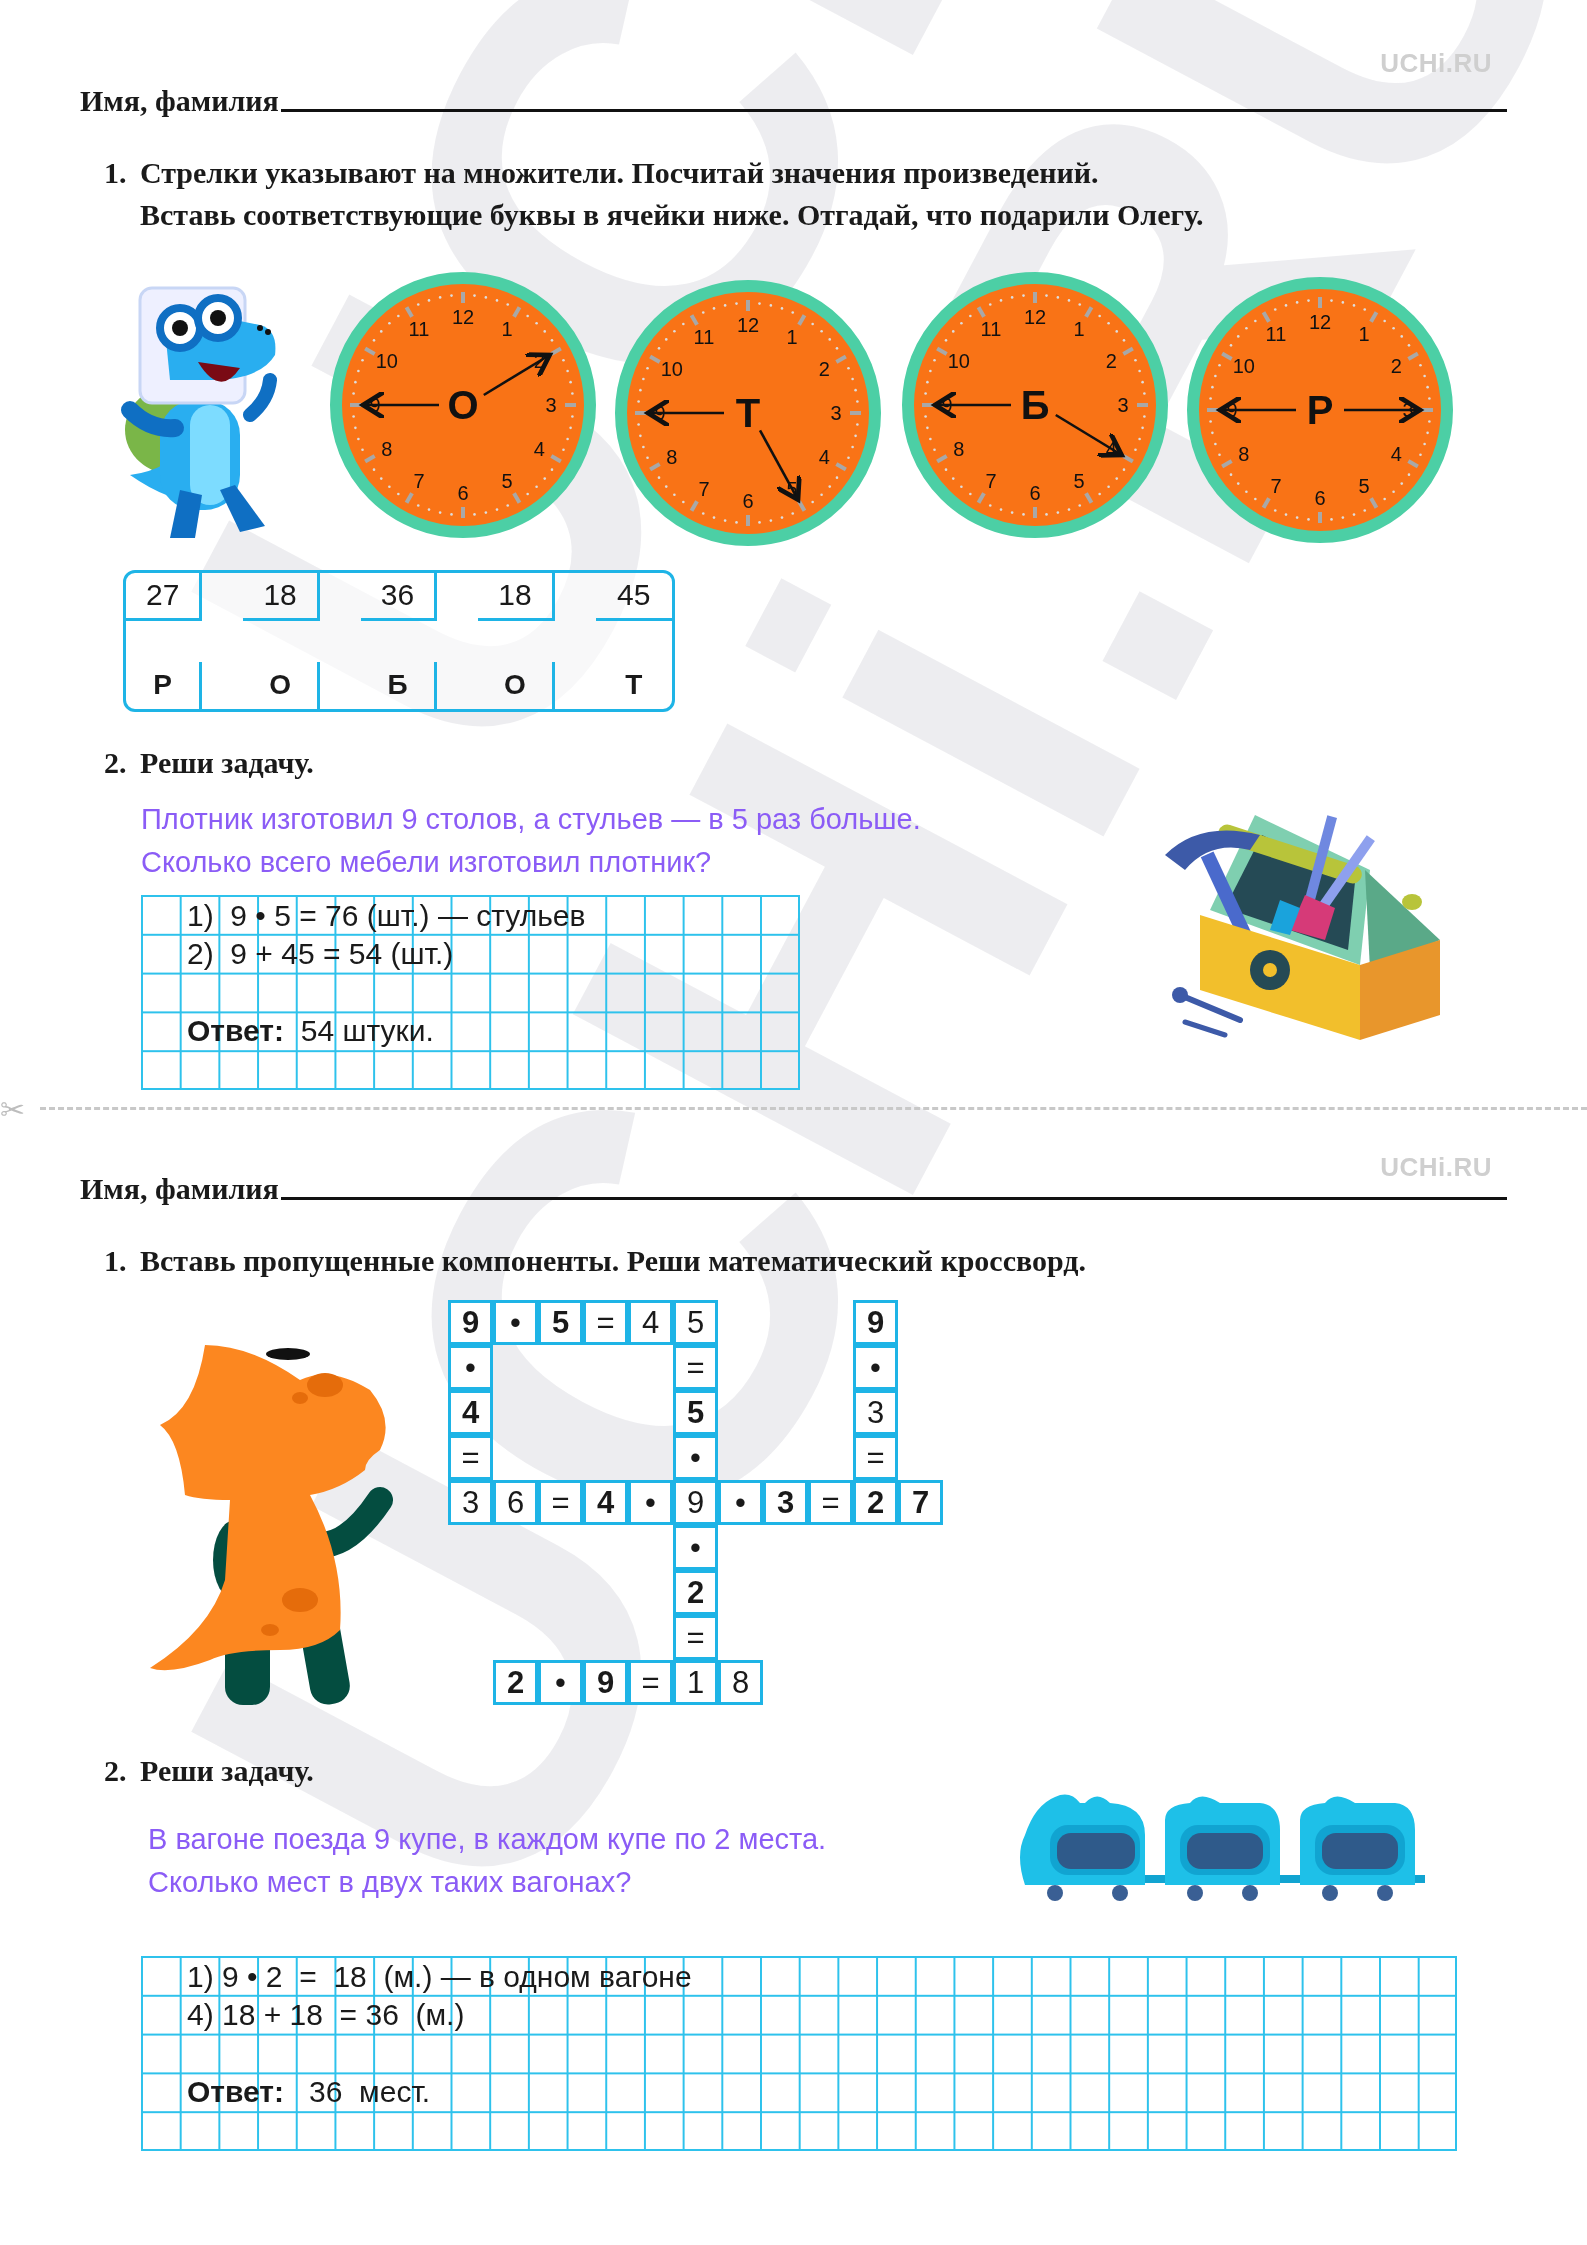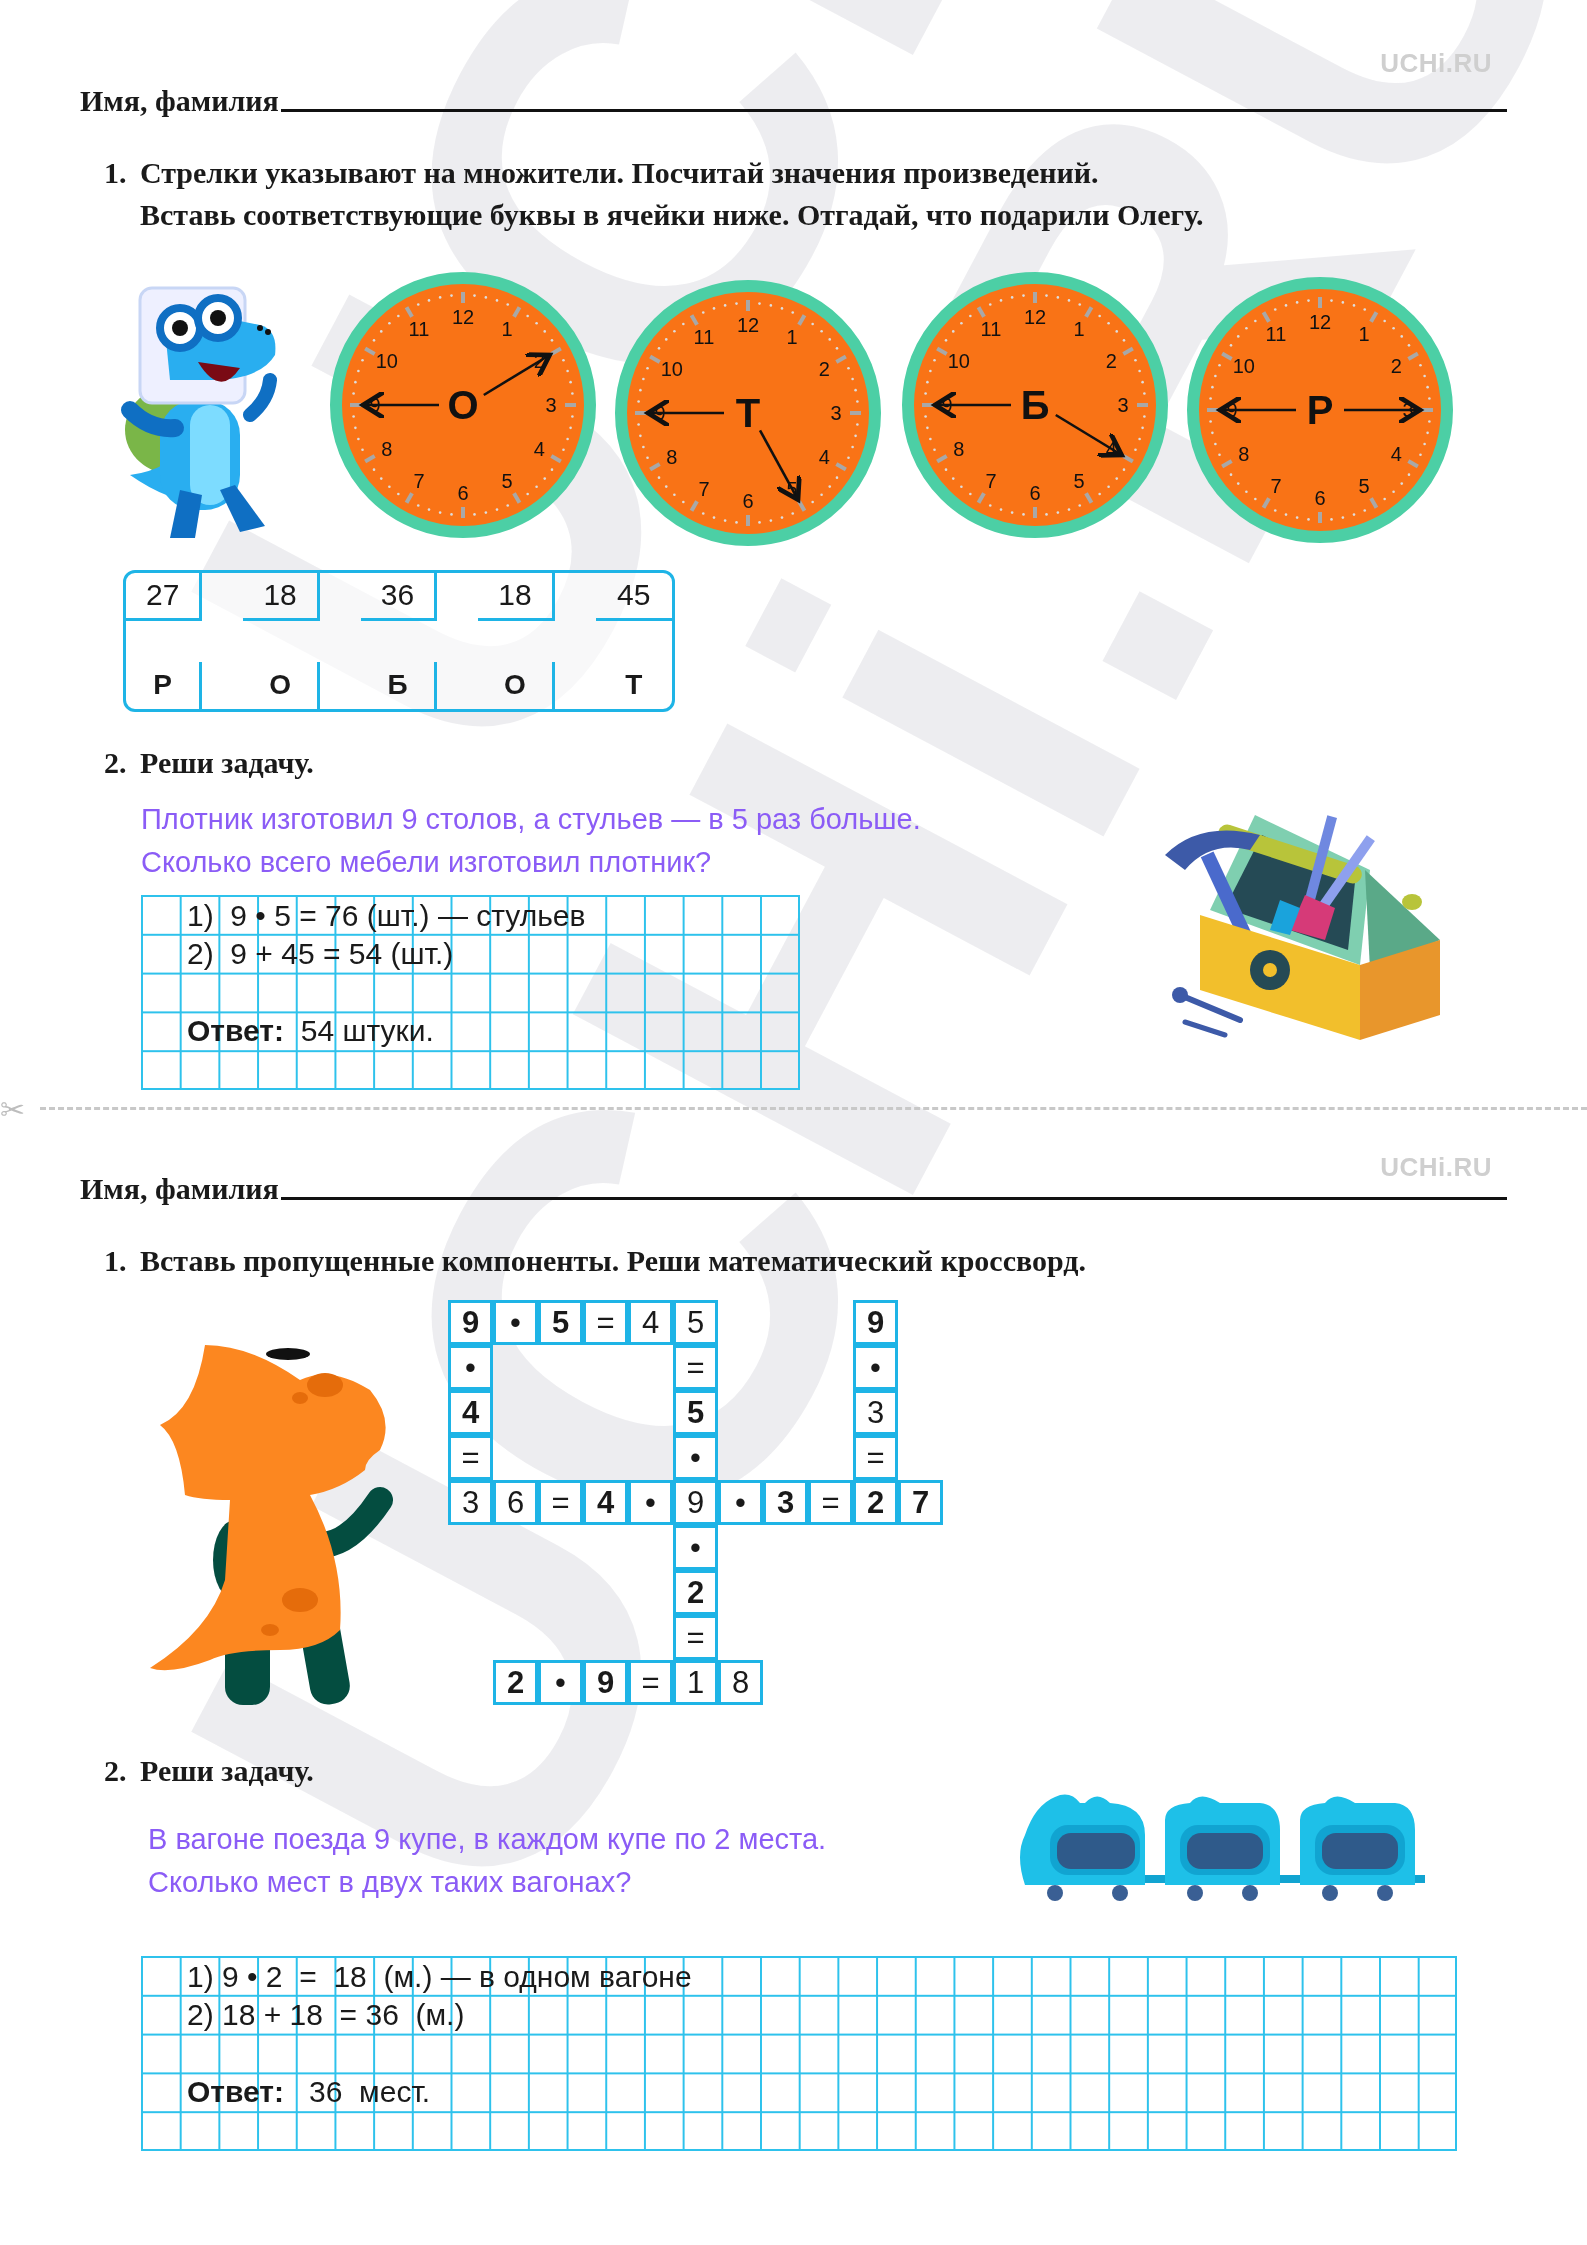--- a/index.html
+++ b/index.html
@@ -562,17 +562,17 @@
       <rect x="15" y="40" width="90" height="50" rx="18" fill="#11a4d1"></rect>
       <rect x="22" y="48" width="76" height="36" rx="14" fill="#2f5a8a"></rect>
       <circle cx="30" cy="108" r="8" fill="#3a5f94"></circle>
         <circle cx="85" cy="108" r="8" fill="#3a5f94"></circle>
     </g>
   </svg>
 </div>
 
 <div class="grid" style="left:141px;top:1956px;width:1316px;height:195px;background-size:38.7px 38.8px;">
   <div class="grid-line" style="top:2px;">1) 9 • 2  =  18  (м.) — в одном вагоне</div>
-  <div class="grid-line" style="top:40px;">2) 18 + 18  = 36  (м.)</div>
+  <div class="grid-line" style="top:40px;">4) 18 + 18  = 36  (м.)</div>
   <div class="grid-line" style="top:117px;"><b>Ответ:</b><span>   36  мест.</span></div>
 </div>
 
 <div class="watermark" style="left:60px;top:1700px;font-size:560px;transform:rotate(-62deg);transform-origin:left top;opacity:0.9;">UCHi.RU</div>
 
 </body></html>

